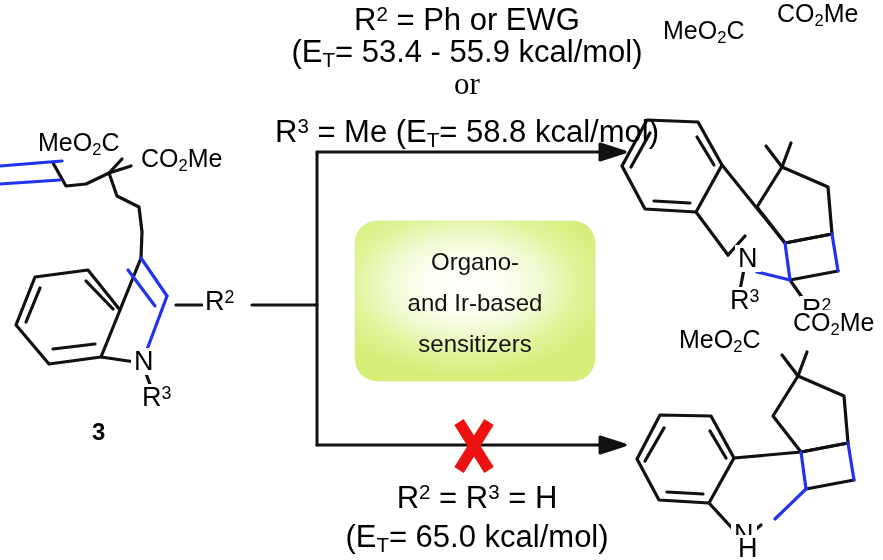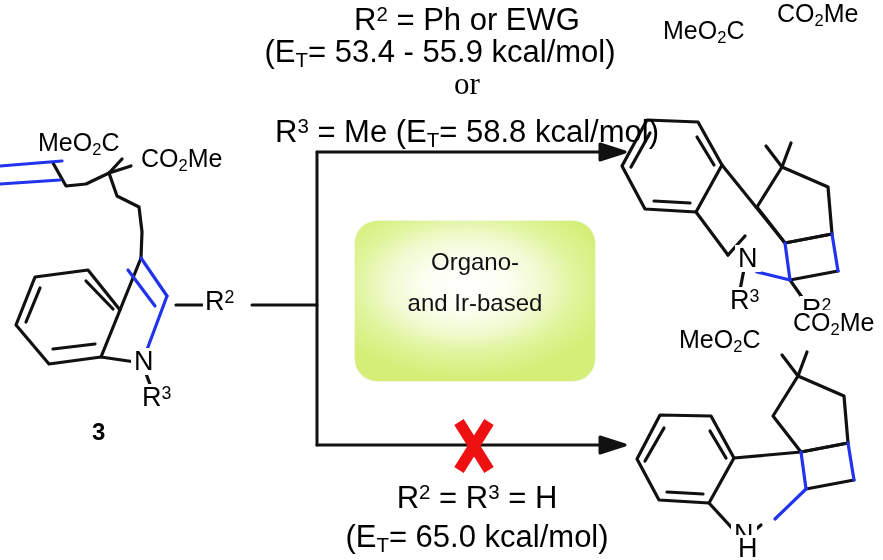--- a/index.html
+++ b/index.html
@@ -124,30 +124,31 @@
   </svg>
 
   <span class="lbl t-struct" style="left:36px;top:130px;background:#fff;padding:0 2px;">MeO<sub>2</sub>C</span>
   <span class="lbl t-struct" style="left:139px;top:146px;background:#fff;padding:0 2px;">CO<sub>2</sub>Me</span>
   <span class="lbl t-atom" style="left:131px;top:348px;background:#fff;padding:0 3px;">N</span>
   <span class="lbl t-atom" style="left:140px;top:384px;background:#fff;padding:0 2px;">R<sup>3</sup></span>
   <span class="lbl t-atom" style="left:203px;top:288px;background:#fff;padding:0 2px;">R<sup>2</sup></span>
   <span class="lbl t-num" style="left:92px;top:420px;">3</span>
 
   <span class="lbl t-cond ctr" style="left:467px;top:4px;">R<sup>2</sup> = Ph or EWG</span>
-  <span class="lbl t-cond ctr" style="left:440px;top:36px;">(E<sub>T</sub>= 53.4 - 55.9 kcal/mol)</span>
+  <span class="lbl t-cond ctr" style="left:467px;top:36px;">(E<sub>T</sub>= 53.4 - 55.9 kcal/mol)</span>
   <span class="lbl t-cond ctr" style="left:467px;top:68px;font-family:Liberation Serif, serif;">or</span>
   <span class="lbl t-cond ctr" style="left:467px;top:116px;">R<sup>3</sup> = Me (E<sub>T</sub>= 58.8 kcal/mol)</span>
 
   <span class="lbl t-cond ctr" style="left:477px;top:482px;">R<sup>2</sup> = R<sup>3</sup> = H</span>
   <span class="lbl t-cond ctr" style="left:477px;top:521px;">(E<sub>T</sub>= 65.0 kcal/mol)</span>
 
   <div class="sensbox">
     <div class="line t-sens" style="top:27px;">Organo-</div>
     <div class="line t-sens" style="top:68px;">and Ir-based</div>
+    <div class="line t-sens" style="top:109px;">sensitizers</div>
   </div>
 
   <span class="lbl t-struct" style="left:661px;top:18px;background:#fff;padding:0 2px;">MeO<sub>2</sub>C</span>
   <span class="lbl t-struct" style="left:775px;top:1px;background:#fff;padding:0 2px;">CO<sub>2</sub>Me</span>
   <span class="lbl t-atom" style="left:735px;top:245px;background:#fff;padding:0 3px;">N</span>
   <span class="lbl t-atom" style="left:728px;top:287px;background:#fff;padding:0 2px;">R<sup>3</sup></span>
   <span class="lbl t-atom" style="left:800px;top:296px;background:#fff;padding:0 2px;">R<sup>2</sup></span>
 
   <span class="lbl t-struct" style="left:677px;top:327px;background:#fff;padding:0 2px;">MeO<sub>2</sub>C</span>
   <span class="lbl t-struct" style="left:791px;top:310px;background:#fff;padding:0 2px;">CO<sub>2</sub>Me</span>

